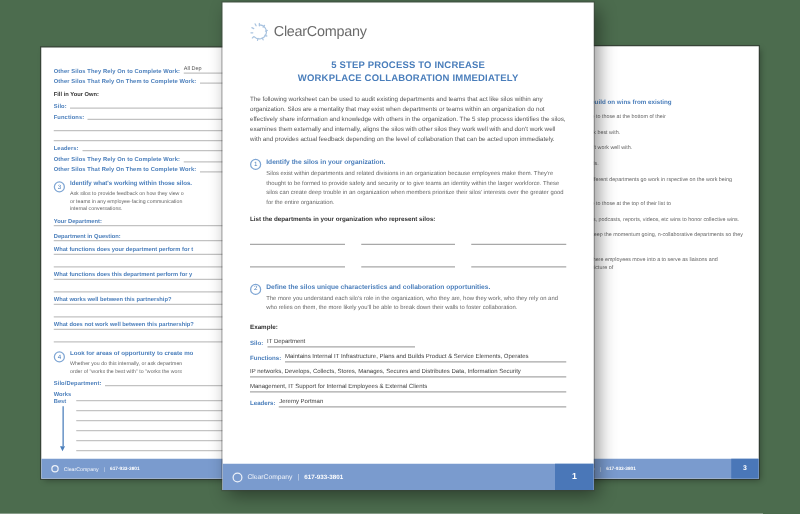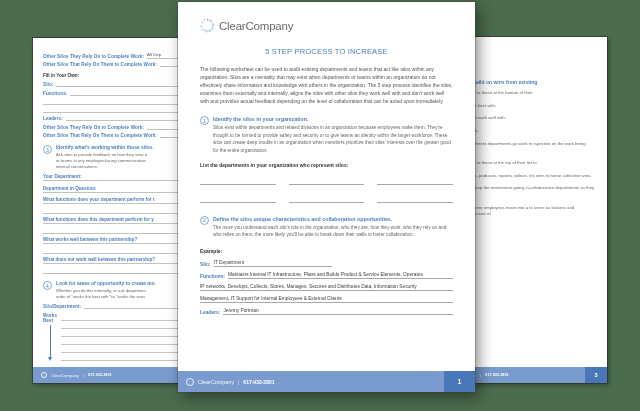--- a/index.html
+++ b/index.html
@@ -82,21 +82,21 @@
   #page-right p { font-size: 4.3px; color: #666; line-height: 1.55; margin: 0 4px 6px 4px;
     white-space: nowrap; overflow: hidden; }
   #page-right p.two { white-space: normal; }
 
   
   #page-center .body { padding: 16px 22px 0 22px; }
   .logo { display: flex; align-items: center; gap: 4px; margin-bottom: 13px; }
   .logo-mark { width: 15px; height: 15px; flex: none; }
   .logo-text { font-size: 11.5px; color: #6b6b6b; letter-spacing: -.2px; }
   .doc-title {
-    text-align: center; color: #4a7ebb; font-weight: normal;
+    text-align: center; color: #4a7ebb; font-weight: bold;
     font-size: 7.6px; line-height: 1.45; letter-spacing: .02em;
     margin-bottom: 9px;
   }
   .intro { font-size: 5px; color: #555; line-height: 1.58; text-align: left; margin-bottom: 11px; }
   .step-block { display: flex; margin-bottom: 7px; }
   .step-body h3 { font-size: 5.3px; color: #4a7ebb; font-weight: bold; margin-bottom: 2px; }
   .step-body p { font-size: 4.7px; color: #666; line-height: 1.6; }
   .prompt { font-size: 5px; color: #333; font-weight: bold; margin: 7px 0 8px; }
   .line-grid { display: grid; grid-template-columns: 1fr 1fr 1fr; gap: 9px 13px; margin-bottom: 13px; }
   .line-grid span { border-bottom: .8px solid #a8a8a8; height: 9px; display: block; }
@@ -305,20 +305,21 @@
             <line x1="2" y1="22" x2="6" y2="22"></line>
             <line x1="4" y1="11" x2="8" y2="13"></line>
             <line x1="11" y1="3" x2="13" y2="7"></line>
           </g>
         </svg>
         <span class="logo-text">ClearCompany</span>
       </div>
 
       <div class="doc-title">
         <div>5 STEP PROCESS TO INCREASE</div>
+        <div>WORKPLACE COLLABORATION IMMEDIATELY</div>
       </div>
 
       <p class="intro">The following worksheet can be used to audit existing departments and teams that act like silos within any organization. Silos are a mentality that may exist when departments or teams within an organization do not effectively share information and knowledge with others in the organization. The 5 step process identifies the silos, examines them externally and internally, aligns the silos with other silos they work well with and don't work well with and provides actual feedback depending on the level of collaboration that can be acted upon immediately.</p>
 
       <div class="step-block">
         <span class="stepnum">1</span>
         <div class="step-body">
           <h3>Identify the silos in your organization.</h3>
           <p>Silos exist within departments and related divisions in an organization because employees make them. They're thought to be formed to provide safety and security or to give teams an identity within the larger workforce. These silos can create deep trouble in an organization when members prioritize their silos' interests over the greater good for the entire organization.</p>
         </div>

